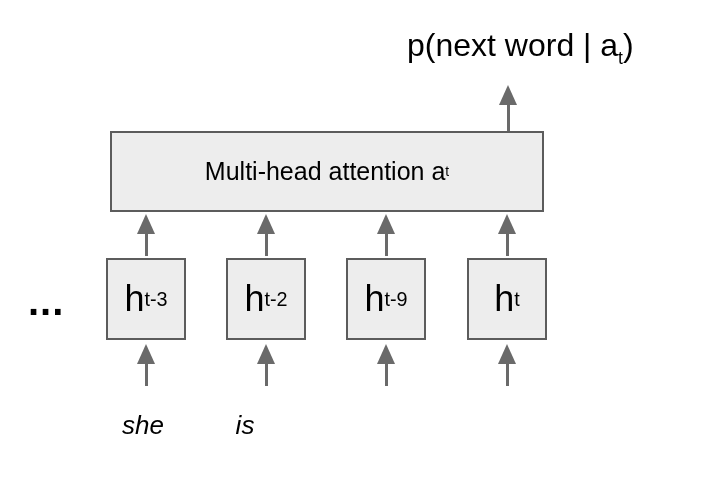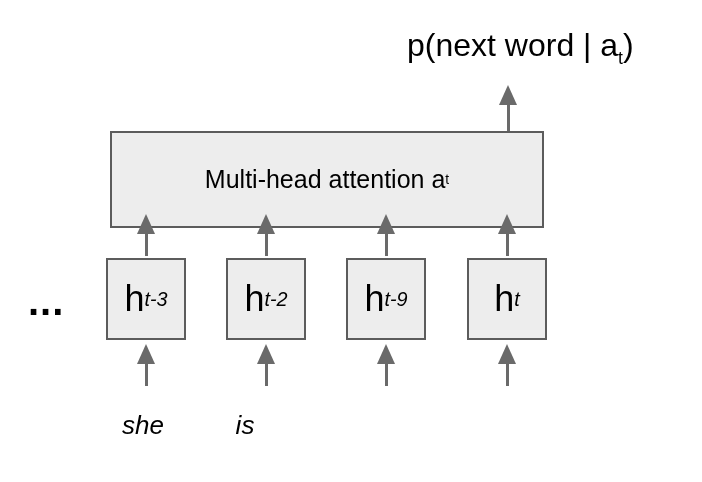--- a/index.html
+++ b/index.html
@@ -29,21 +29,21 @@
   }
   .subscript {
     font-size: 0.55em;
     vertical-align: -0.45em;
   }
   .attention-box {
     position: absolute;
     left: 110px;
     top: 131px;
     width: 434px;
-    height: 97px;
+    height: 81px;
     box-sizing: border-box;
     background: var(--fill);
     border: 2px solid var(--border);
     display: flex;
     align-items: center;
     justify-content: center;
     font-size: 25px;
     white-space: nowrap;
   }
   .state-box {
@@ -53,21 +53,21 @@
     height: 82px;
     box-sizing: border-box;
     background: var(--fill);
     border: 2px solid var(--border);
     display: flex;
     align-items: center;
     justify-content: center;
     font-size: 36px;
     white-space: nowrap;
   }
-  .state-box .subscript { font-size: 0.55em; vertical-align: -0.5em; font-style: italic; }
+  .state-box .subscript { font-size: 0.55em; vertical-align: -0.5em; }
   .b1 { left: 106px; } .b2 { left: 226px; } .b3 { left: 346px; } .b4 { left: 467px; }
 
   .arrow {
     position: absolute;
     width: 18px;
     display: flex;
     flex-direction: column;
     align-items: center;
   }
   .arrow .head {

